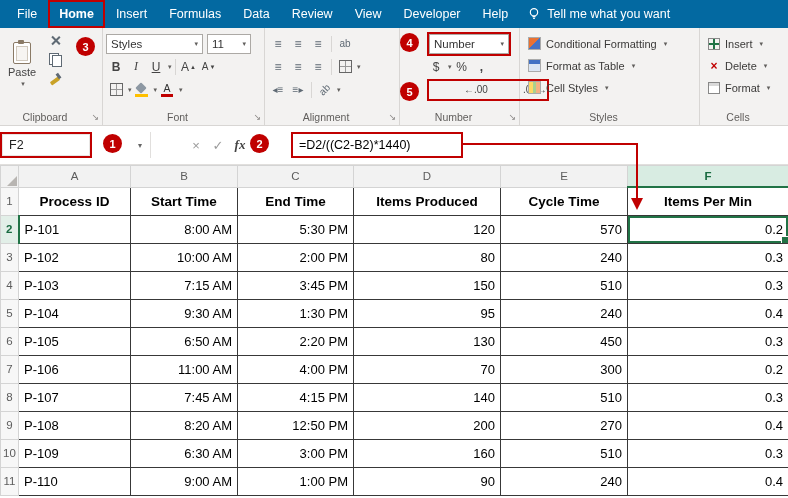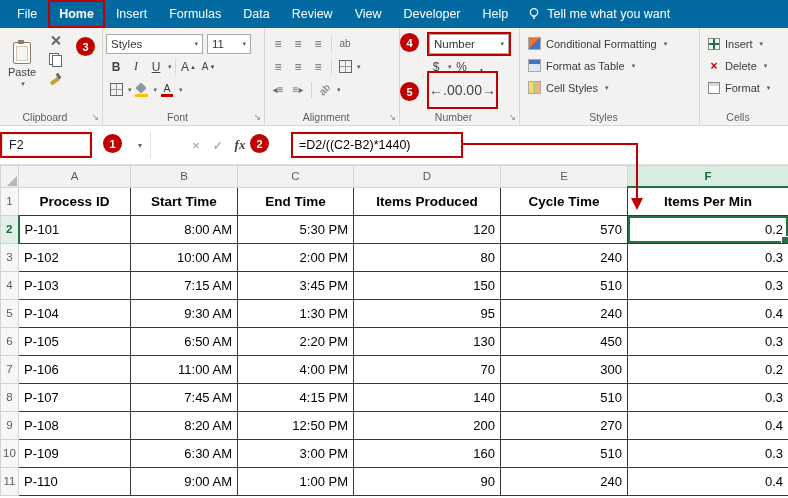--- a/index.html
+++ b/index.html
@@ -51,21 +51,21 @@
   .bucket-icon::before{content:"";position:absolute;left:2px;top:1px;width:8px;height:8px;background:#8d98a3;transform:rotate(45deg);border-radius:1px;}
   .bucket-icon::after{content:"";position:absolute;left:0;bottom:0;width:13px;height:3px;background:#ffc000;}
   .fontcolor-icon{display:inline-flex;flex-direction:column;align-items:center;line-height:10px;font-size:10.5px;color:#333;}
   .fontcolor-icon::after{content:"";width:12px;height:3px;background:#c00000;margin-top:1px;}
   .al{color:#5f6a74;font-size:12px;}
   .rot45{display:inline-block;transform:rotate(-45deg);font-size:10px;color:#5f6a74;}
   .wraptxt{font-size:10px;color:#5f6a74;}
 
   
   .decwrap{display:inline-flex;margin-left:26px;}
-  .decbtn{font-size:14px;min-width:22px;height:34px;display:inline-flex;align-items:center;justify-content:center;color:#444;}
+  .decbtn{font-size:10px;min-width:22px;height:18px;display:inline-flex;align-items:center;justify-content:center;color:#444;margin-left:35px;}
 
   
   .stylerow{display:flex;align-items:center;gap:5px;margin:3px 4px 3px 8px;font-size:11px;color:#3b3a39;height:19px;white-space:nowrap;}
   .cf-icon{width:13px;height:13px;border:1px solid #aaa;box-sizing:border-box;background:linear-gradient(135deg,#e97132 50%,#4472c4 50%);flex:0 0 auto;}
   .fat-icon{width:13px;height:13px;border:1px solid #aaa;box-sizing:border-box;background:linear-gradient(to bottom,#4472c4 32%,#dce6f4 32%);flex:0 0 auto;}
   .cs-icon{width:13px;height:13px;border:1px solid #aaa;box-sizing:border-box;background:linear-gradient(90deg,#ffd965 33%,#a9d18e 33% 66%,#f4b183 66%);flex:0 0 auto;}
   .ins-icon{width:12px;height:12px;border:1px solid #888;box-sizing:border-box;flex:0 0 auto;background:
     linear-gradient(to right,transparent 42%,#217346 42% 58%,transparent 58%),
     linear-gradient(to bottom,transparent 42%,#217346 42% 58%,transparent 58%);}
   .delx{color:#c00000;font-weight:bold;font-size:12px;width:12px;text-align:center;flex:0 0 auto;}

